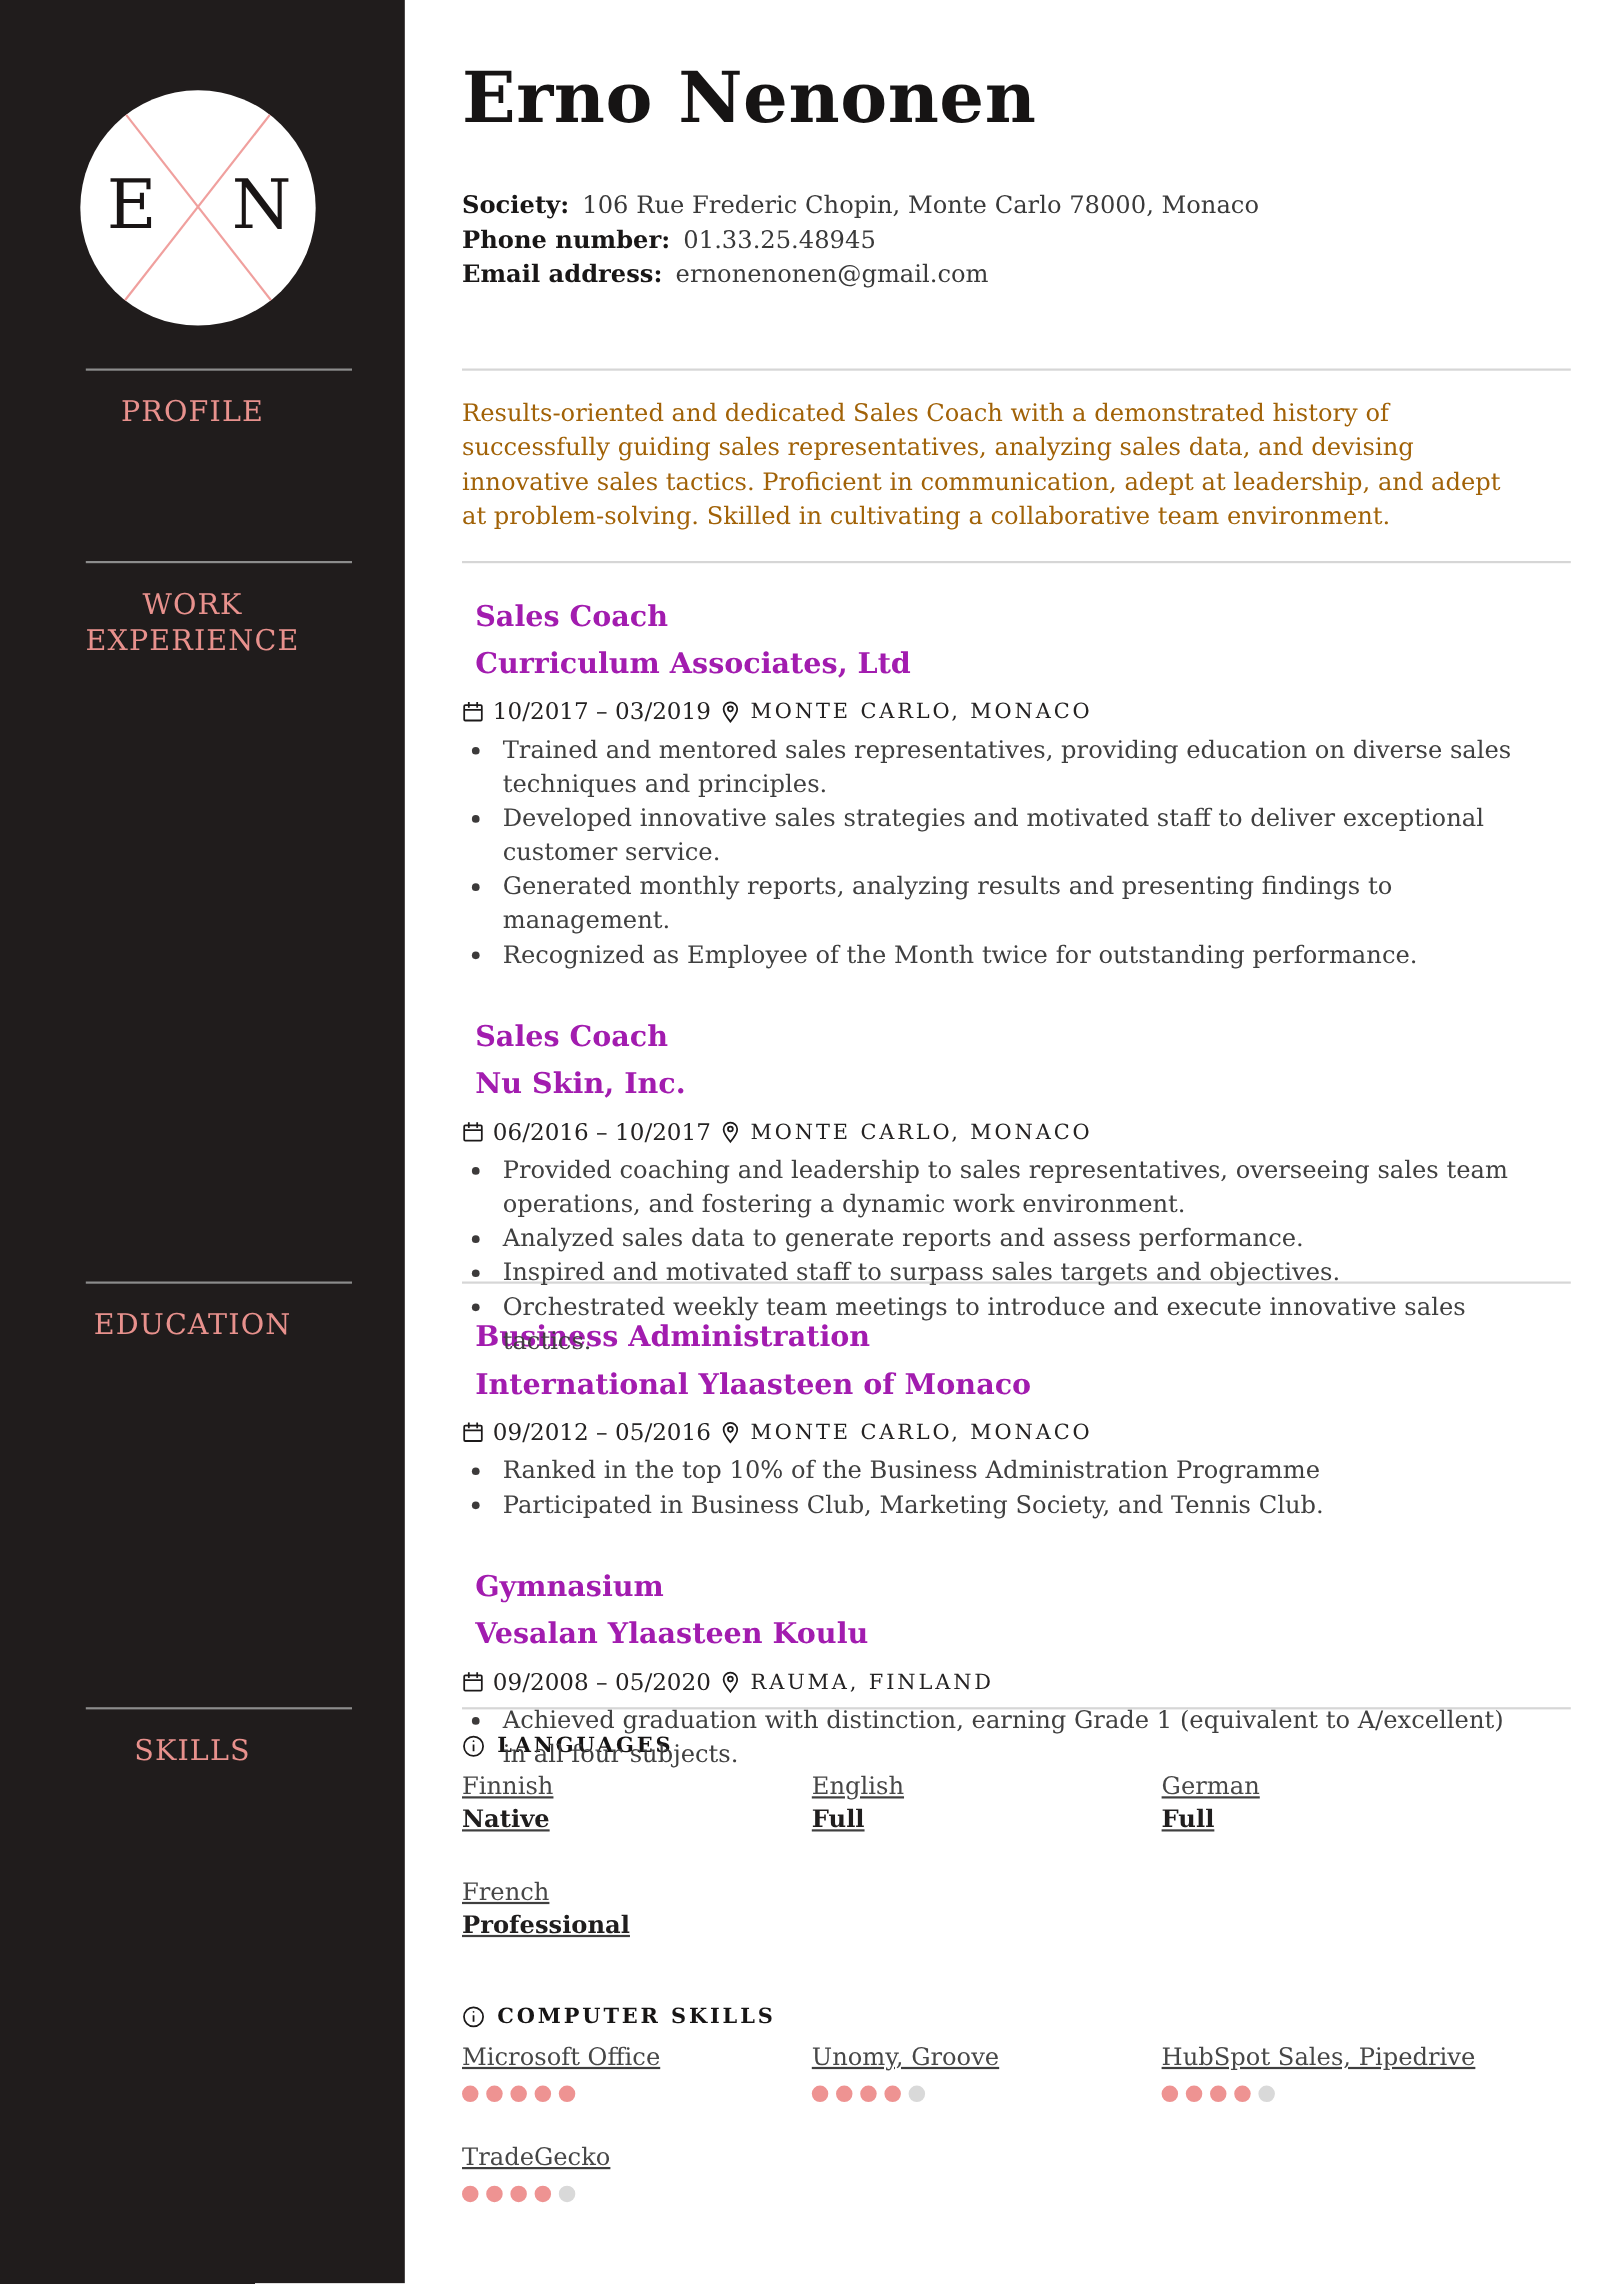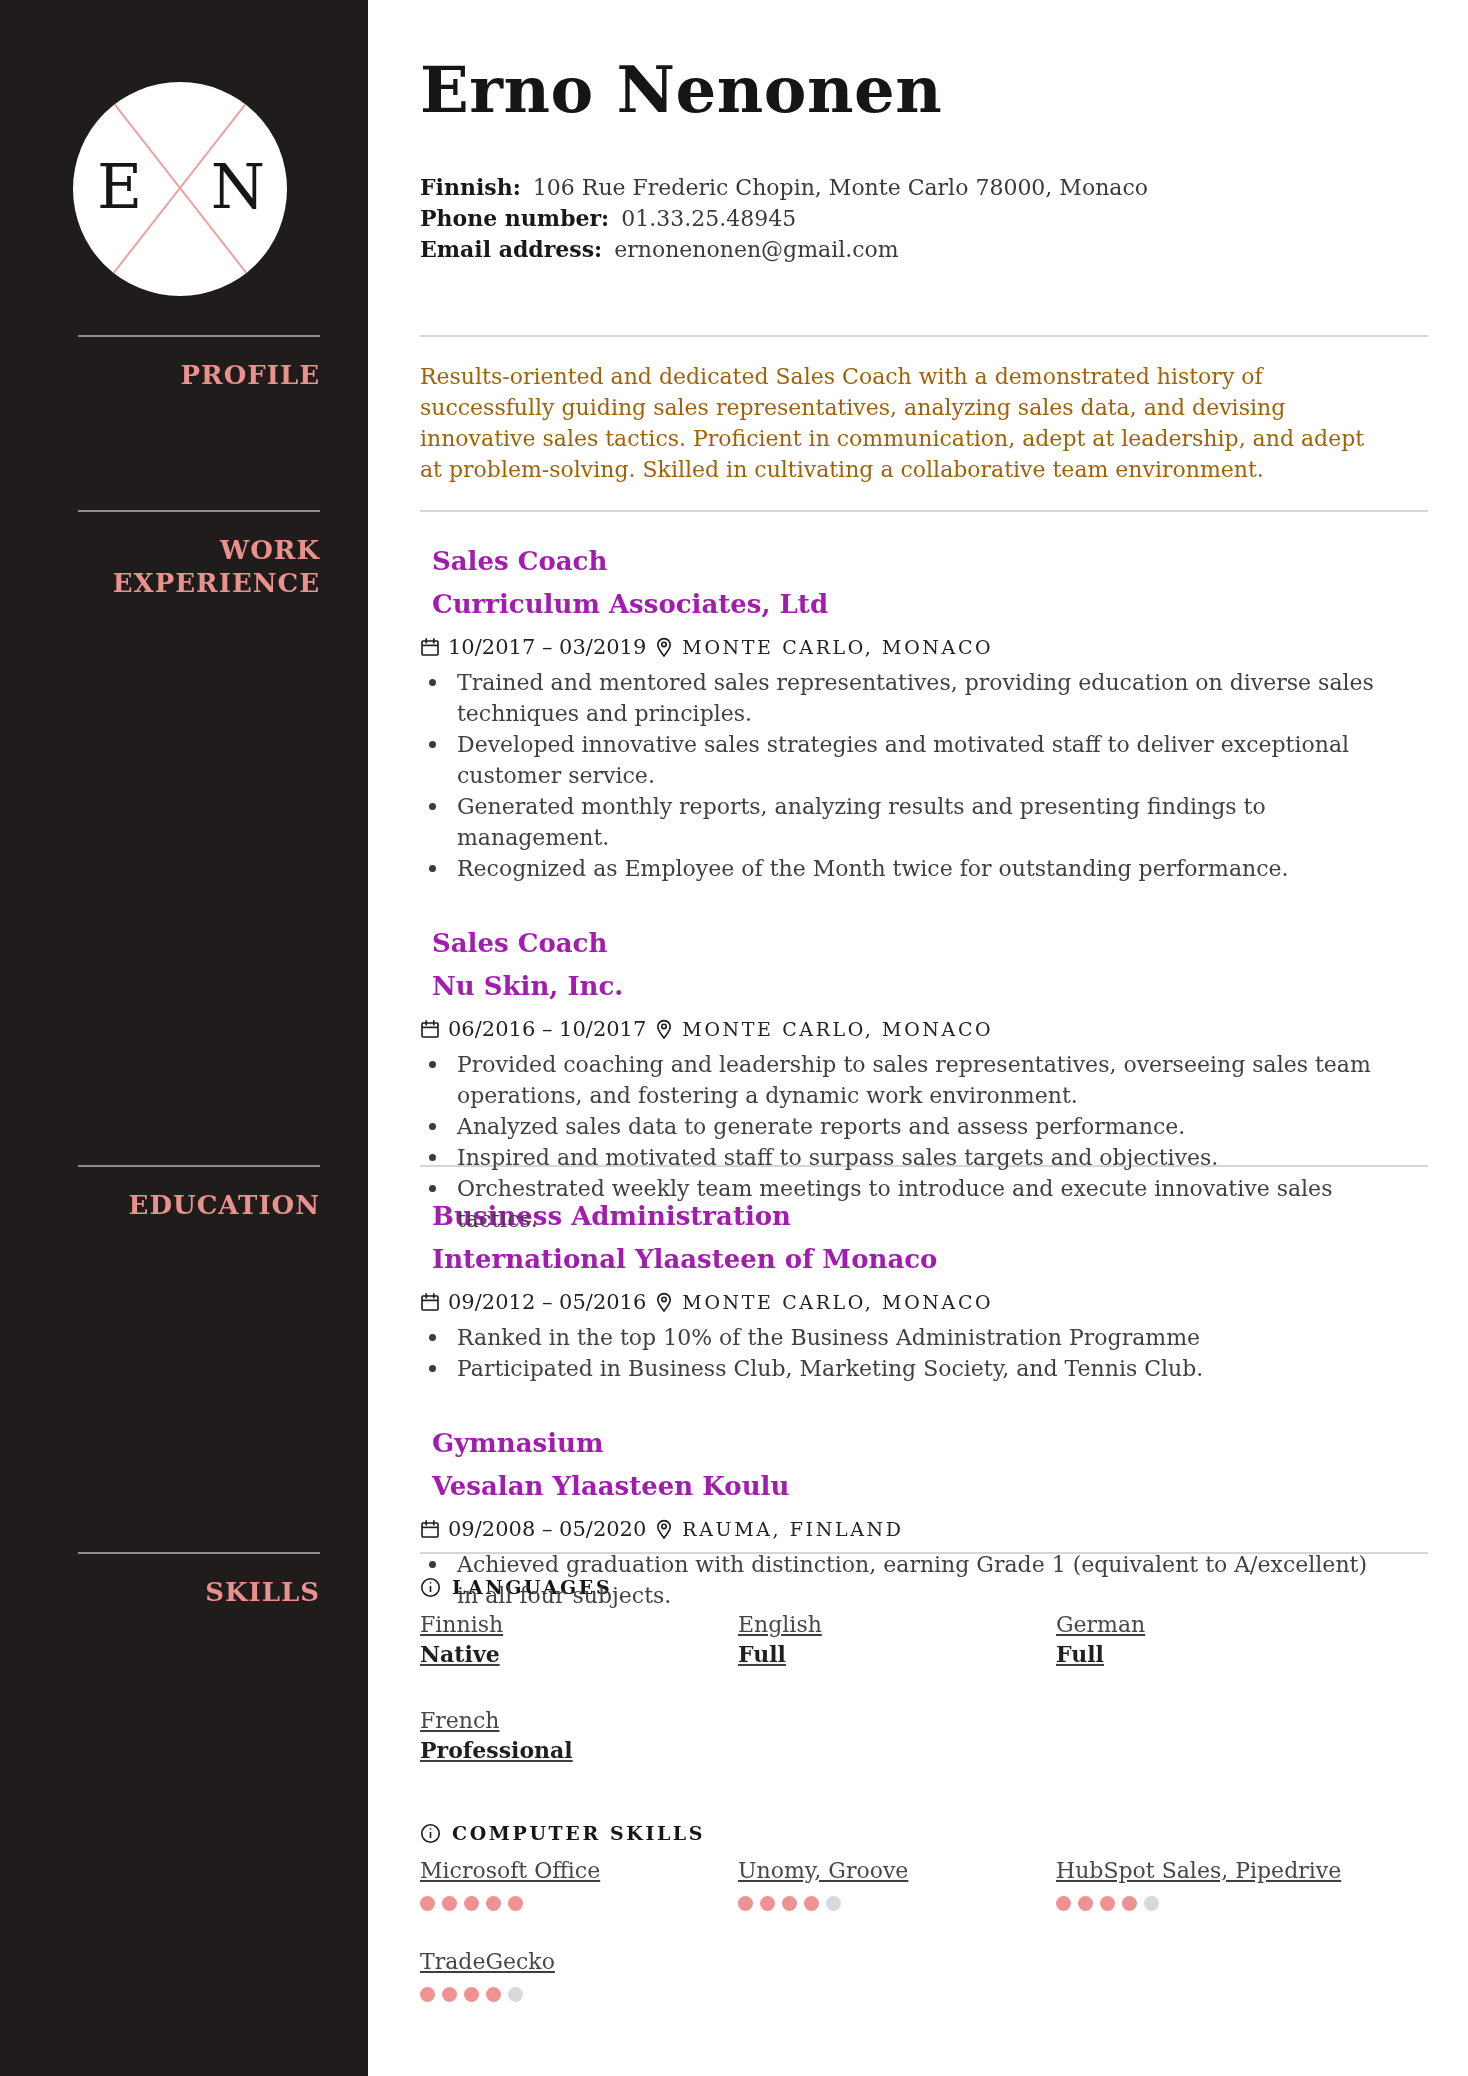--- a/index.html
+++ b/index.html
@@ -16,22 +16,22 @@
     position:relative;
     display:grid;
     grid-template-columns:368px 1100px;
     grid-template-rows:335px 175px 655px 387px 524px;
   }
   .side-cell{grid-column:1;}
   .main-cell{grid-column:2;padding:0 40px 0 52px;}
   .side-rule{height:2px;background:#8c8c8c;margin:0 48px 0 78px;}
   .main-rule{height:2px;background:#d6d6d6;}
   .side-label{
-    margin-top:22px;padding:0 48px 0 30px;text-align:right;
-    color:var(--accent,#e8918d);font-weight:bold;font-size:26px;line-height:33px;letter-spacing:1px;
+    margin-top:22px;padding:0 48px 0 30px;text-align:center;
+    color:var(--accent,#e8918d);font-weight:normal;font-size:26px;line-height:33px;letter-spacing:1px;
   }
   
   .logo-circle{
     position:relative;margin:82px 0 0 73px;width:214px;height:214px;border-radius:50%;
     background:#ffffff;overflow:hidden;
   }
   .x-line{position:absolute;left:-8px;top:105px;width:230px;height:2px;background:var(--logo-cross,#f0a09e);transform-origin:center;}
   .x-line.a{transform:translateX(0px) rotate(52deg);}
   .x-line.b{transform:translateX(0px) rotate(-52deg);}
   .initial{position:absolute;top:50%;transform:translateY(-54%);font-size:62px;color:#191515;font-family:"DejaVu Serif","Liberation Serif",serif;}
@@ -79,21 +79,21 @@
         <div class="x-line a"></div>
         <div class="x-line b"></div>
         <span class="initial left">E</span>
         <span class="initial right">N</span>
       </div>
     </div>
     <div class="main-cell">
       <h1 class="name">Erno Nenonen</h1>
       <div class="contact">
         <div class="row">
-          <span class="clabel">Finnish:</span><span>106 Rue Frederic Chopin, Monte Carlo 78000, Monaco</span>
+          <span class="clabel">Society:</span><span>106 Rue Frederic Chopin, Monte Carlo 78000, Monaco</span>
         </div>
         <div class="row">
           <span class="clabel">Phone number:</span><span>01.33.25.48945</span>
         </div>
         <div class="row">
           <span class="clabel">Email address:</span><span>ernonenonen@gmail.com</span>
         </div>
       </div>
     </div>
 

